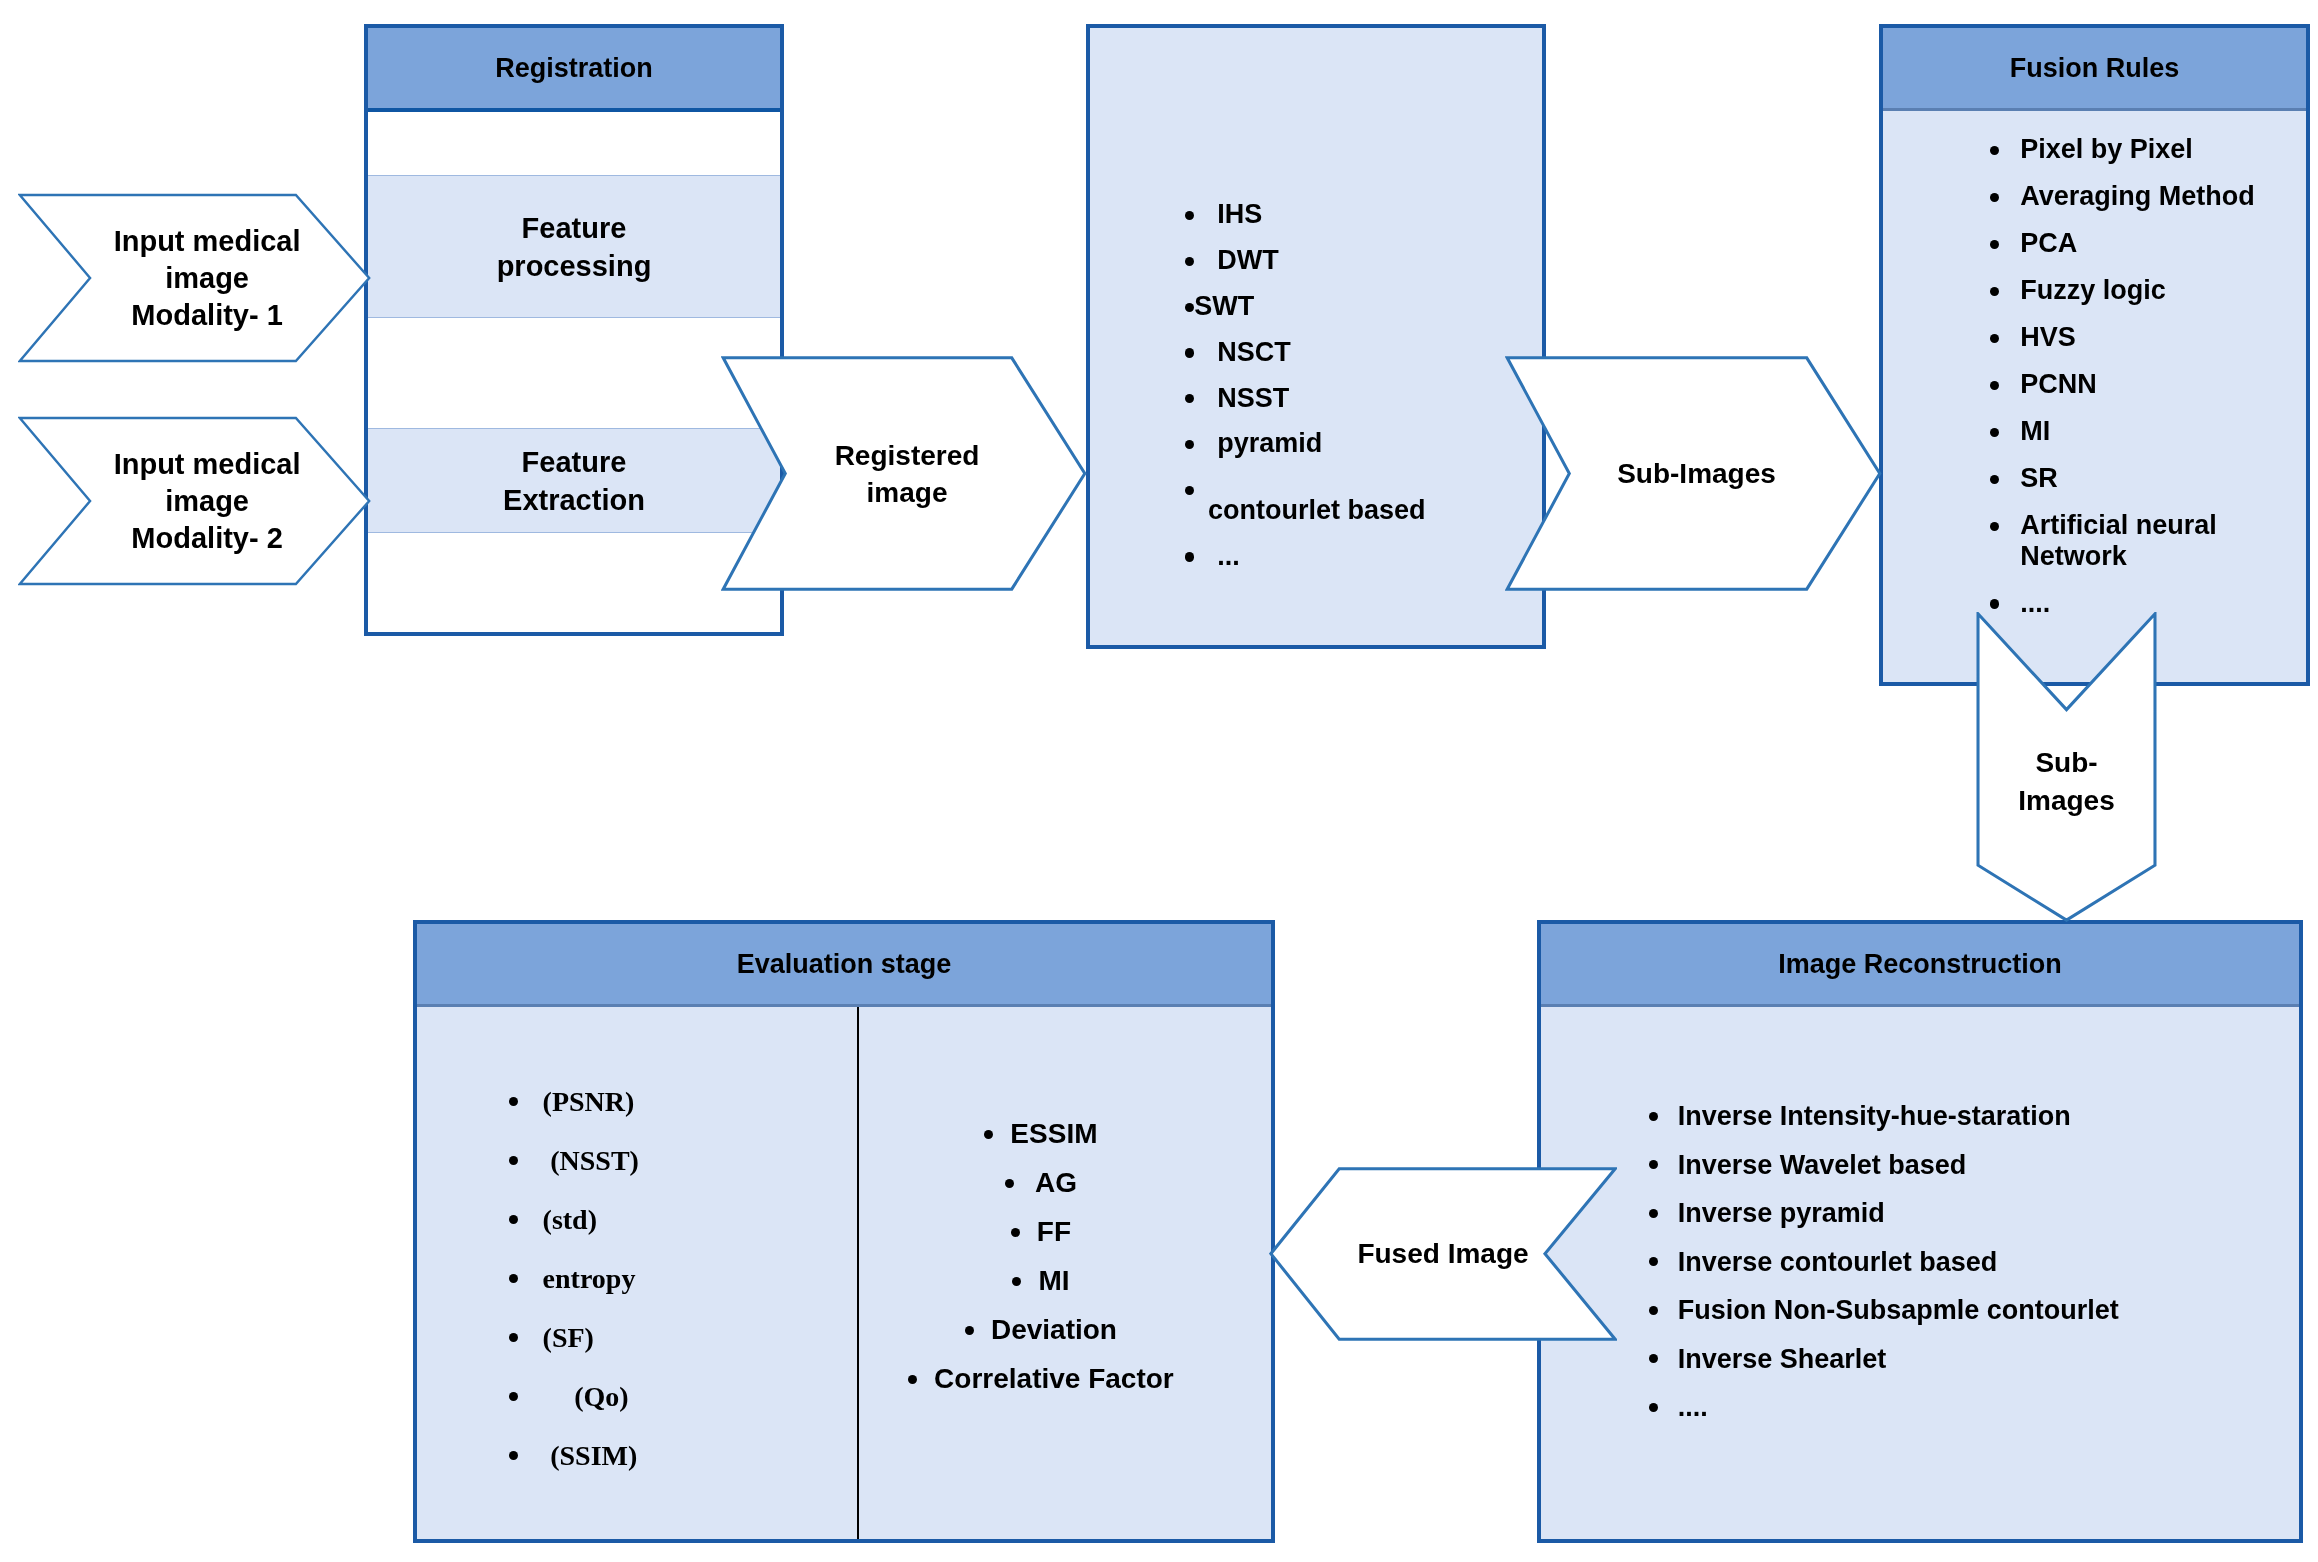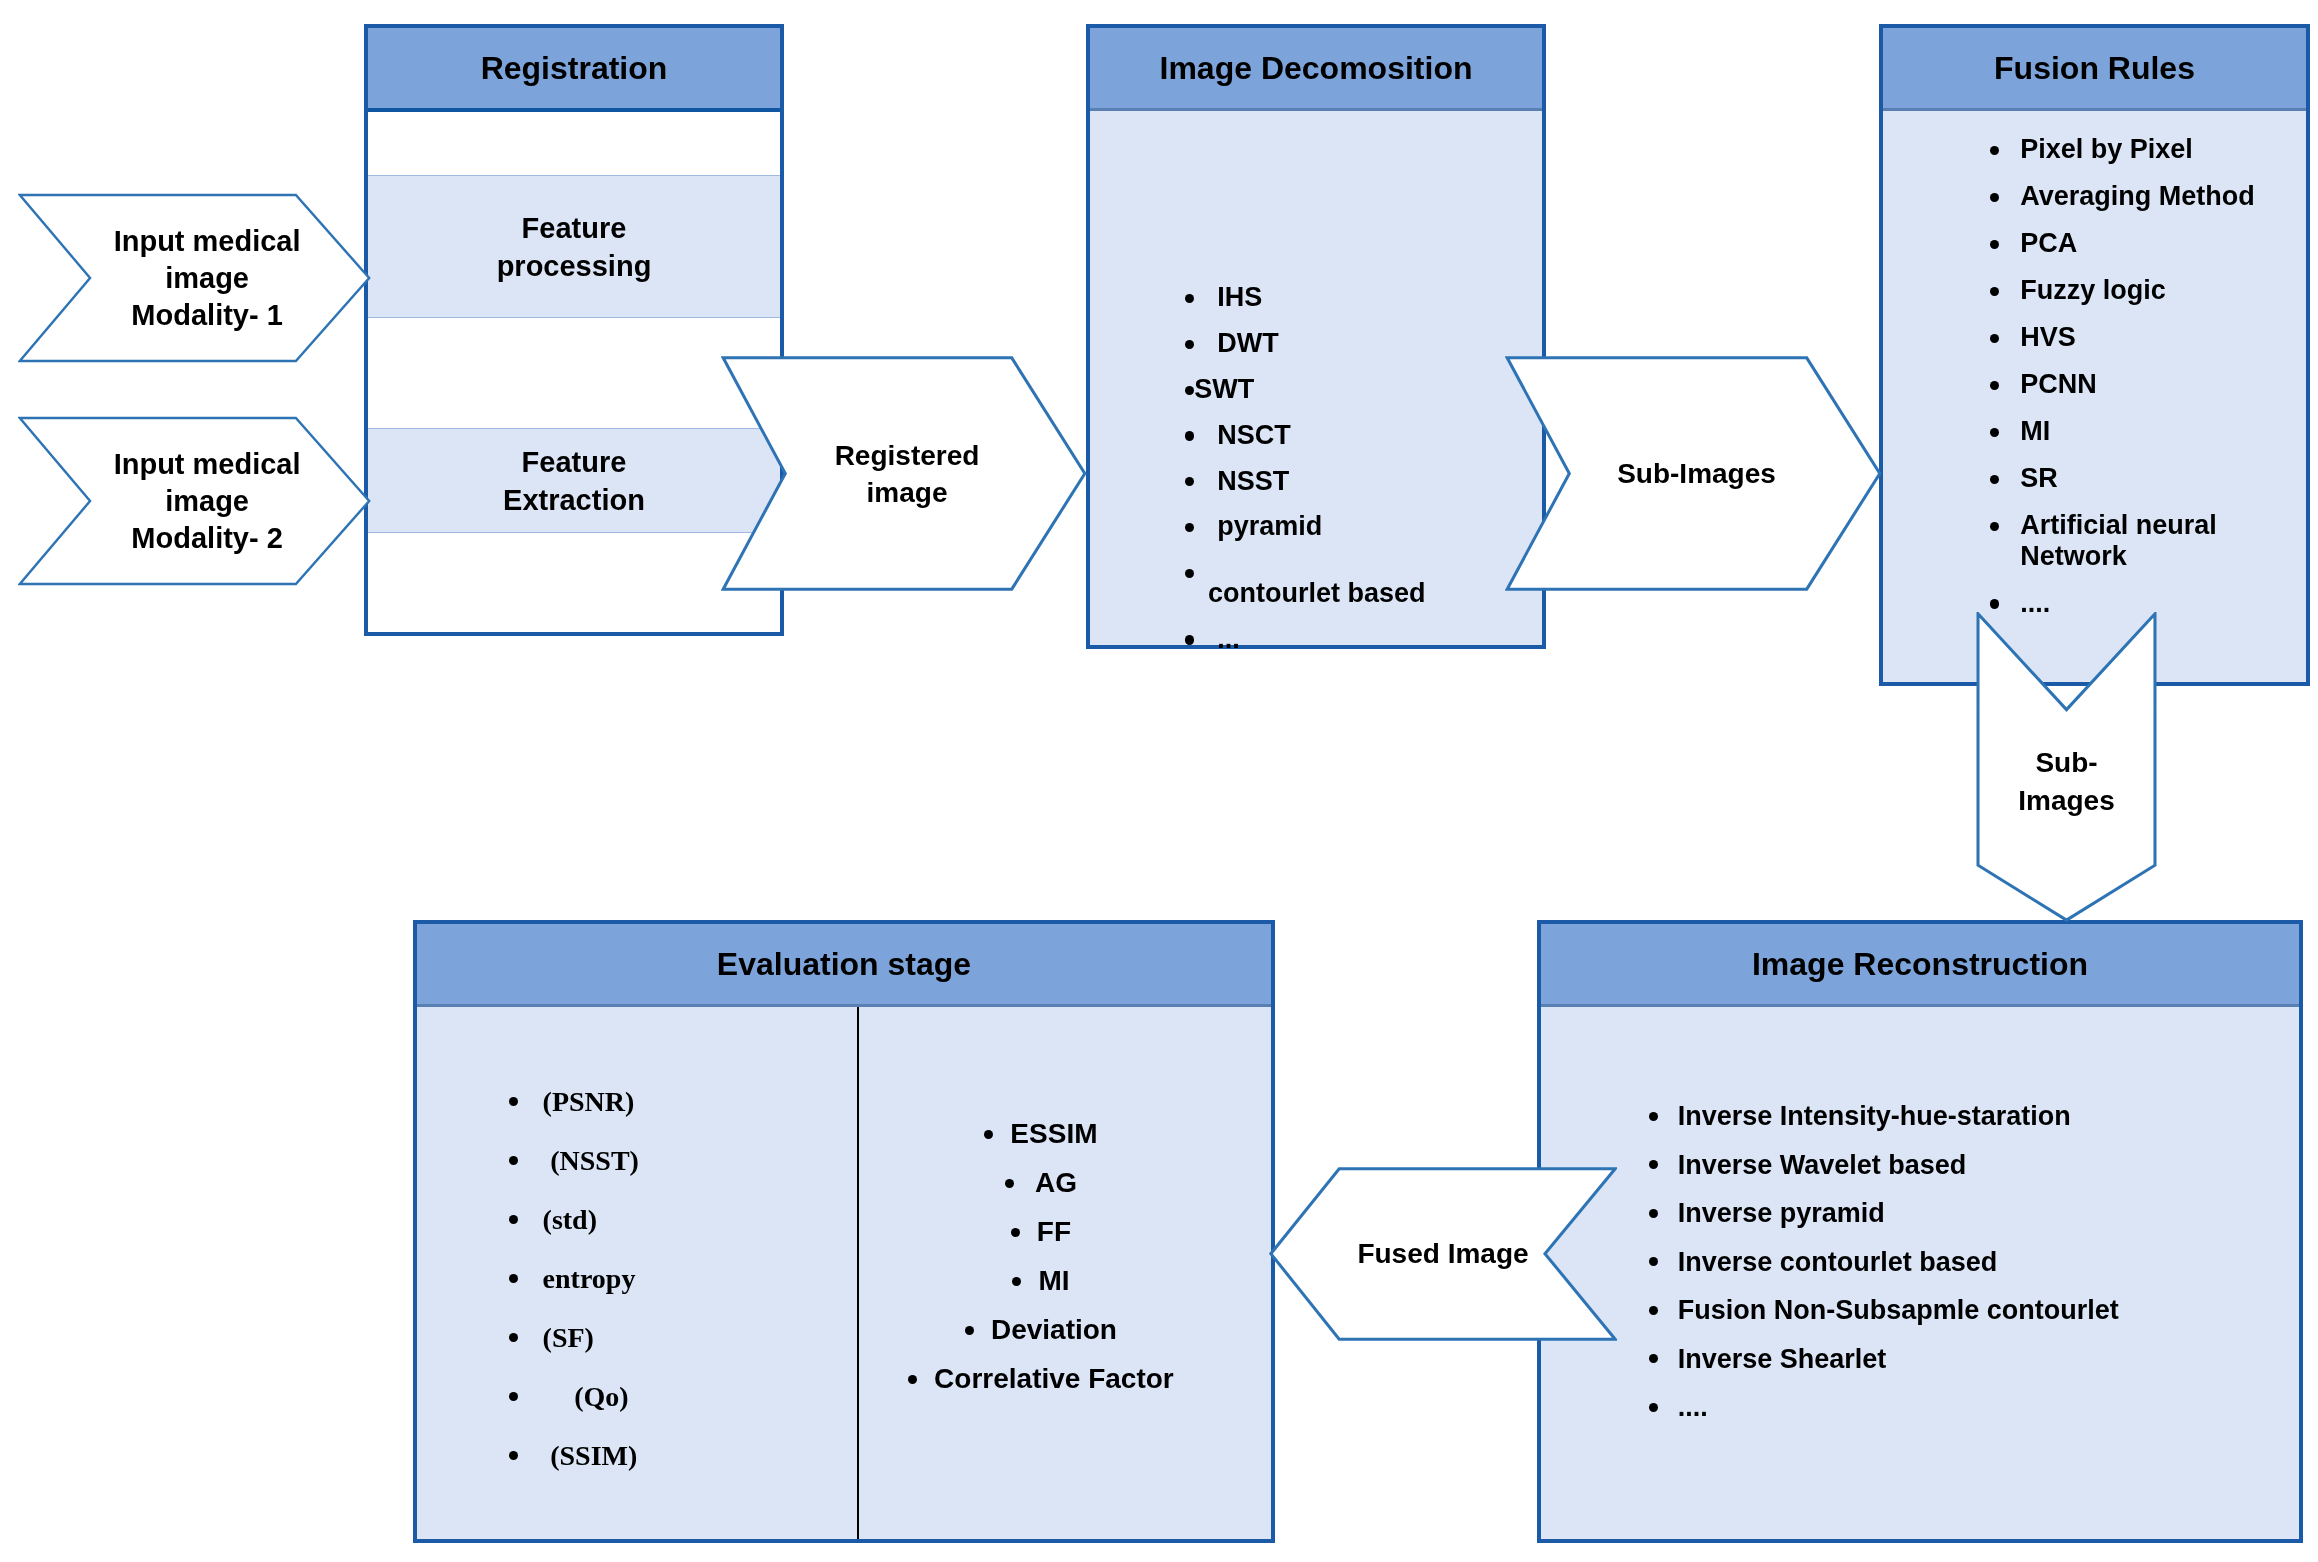--- a/index.html
+++ b/index.html
@@ -10,21 +10,21 @@
   }
   .box{
     position:absolute;box-sizing:border-box;
     border:4.3px solid #1b5aa6;background:#ffffff;
     display:flex;flex-direction:column;
   }
   .box-header{
     height:80px;flex:none;background:#7ca4da;
     border-bottom:3.7px solid #5a7fb2;
     display:flex;align-items:center;justify-content:center;
-    font-size:32px;font-weight:bold;letter-spacing:0px;
+    font-size:27px;font-weight:bold;letter-spacing:0px;
   }
   .reg-header{border-bottom:4.3px solid #0f56a3;}
   .box-body{flex:1;background:#dbe5f6;position:relative;}
   .reg-body{background:#ffffff;display:flex;flex-direction:column;}
   .band{
     box-sizing:border-box;background:#dbe5f6;
     border-top:1.8px solid #9fb9e0;border-bottom:1.8px solid #9fb9e0;
     display:flex;flex-direction:column;align-items:center;justify-content:center;
     font-size:29px;font-weight:bold;line-height:38px;text-align:center;
   }
@@ -61,23 +61,20 @@
     <div class="spacer" style="height:110px;"></div>
     <div class="band" style="height:105px;">
       <span>Feature</span>
       <span>Extraction</span>
     </div>
     <div class="spacer" style="flex:1;"></div>
   </div>
 </div>
 
 <div class="box" style="left:1086px;top:24.4px;width:460px;height:625px;">
-  <div class="box-header">
-    <span>Image Decomosition</span>
-  </div>
   <div class="box-body">
     <div class="list" style="padding:171px 12.2px 0 95px;font-size:27px;">
       <div class="li" style="margin-bottom:15.3px;line-height:30.5px;">
           <span class="dot"></span>
           <span style="margin-left:23px;">IHS</span>
         </div>
       <div class="li" style="margin-bottom:15.3px;line-height:30.5px;">
           <span class="dot"></span>
           <span style="margin-left:23px;">DWT</span>
         </div>

